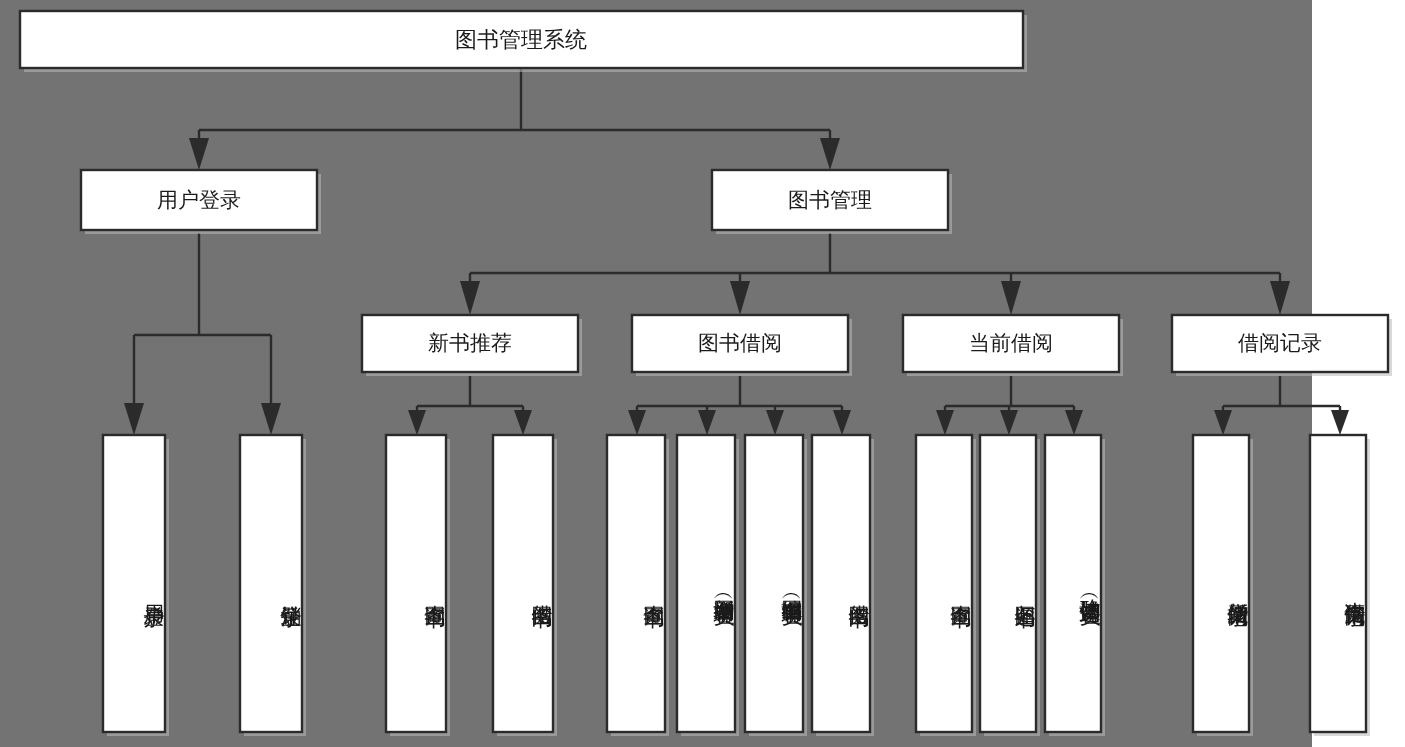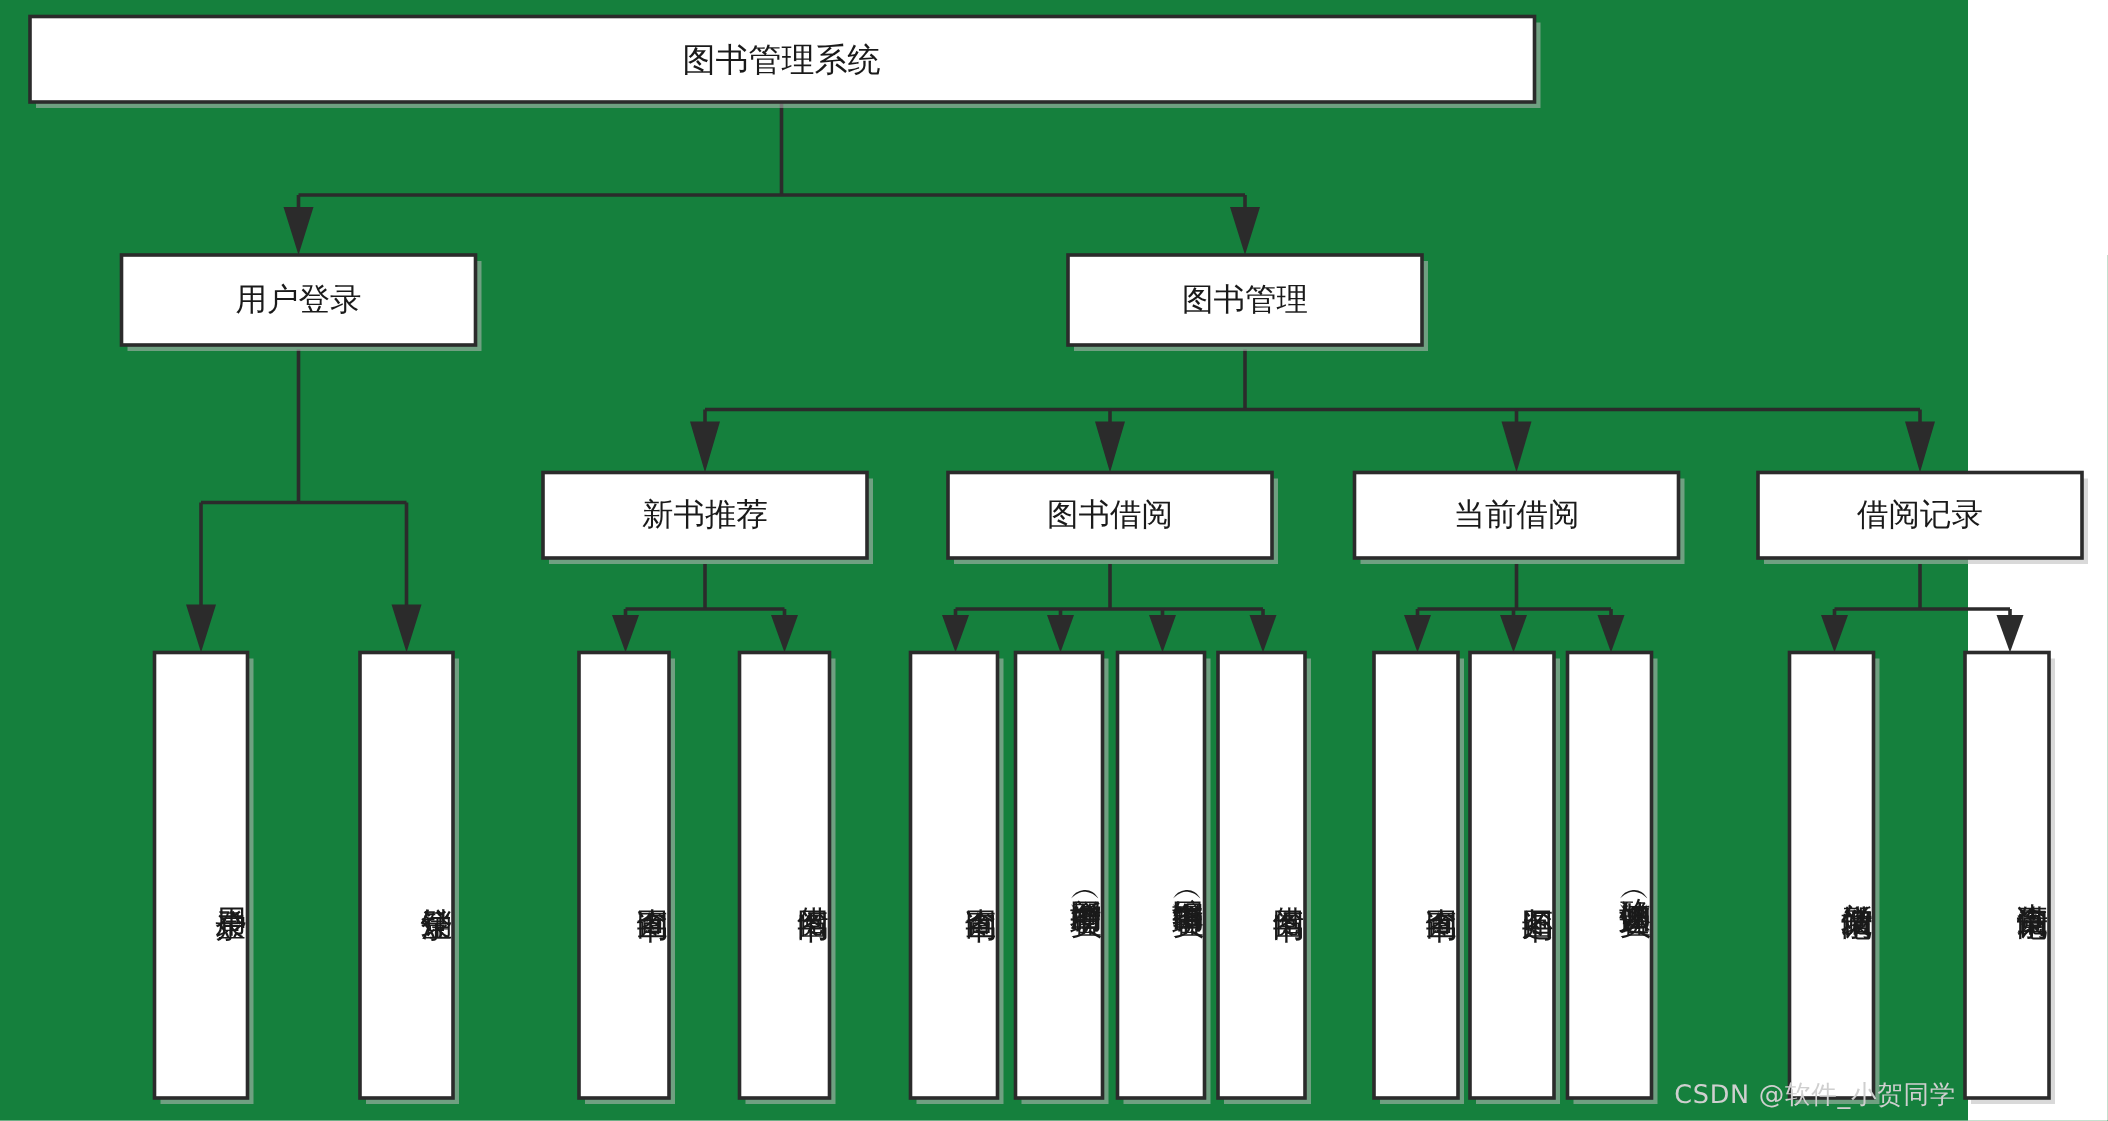--- a/index.html
+++ b/index.html
@@ -10,21 +10,21 @@
   body {
     width: 1405px;
     height: 747px;
     font-family: "DejaVu Sans", "Liberation Sans", sans-serif;
     overflow: hidden;
   }
   #diagram-root {
     position: relative;
     width: 1312px;
     height: 747px;
-    background: #15803d;
+    background: #737373;
     text-decoration: underline;
   }
   svg.flow {
     position: absolute;
     top: 0;
     left: 0;
     width: 1405px;
     height: 747px;
   }
   .node-rect {
@@ -279,15 +279,14 @@
   <div class="vlabel" style="left:745px; top:444px; width:58px; height:285px;">编辑图书（管理员）</div>
   <div class="vlabel" style="left:812px; top:455px; width:58px; height:270px;">借阅图书</div>
 
   <div class="vlabel" style="left:916px; top:455px; width:56px; height:270px;">查询图书</div>
   <div class="vlabel" style="left:980px; top:455px; width:56px; height:270px;">归还图书</div>
   <div class="vlabel" style="left:1045px; top:444px; width:56px; height:285px;">确认归还（管理员）</div>
 
   <div class="vlabel" style="left:1193px; top:447px; width:56px; height:282px;">新增借阅记录</div>
   <div class="vlabel" style="left:1310px; top:447px; width:56px; height:282px;">查询借阅记录</div>
 
-  <div class="watermark">CSDN @软件_小贺同学</div>
 
 </div>
 
 </body></html>

